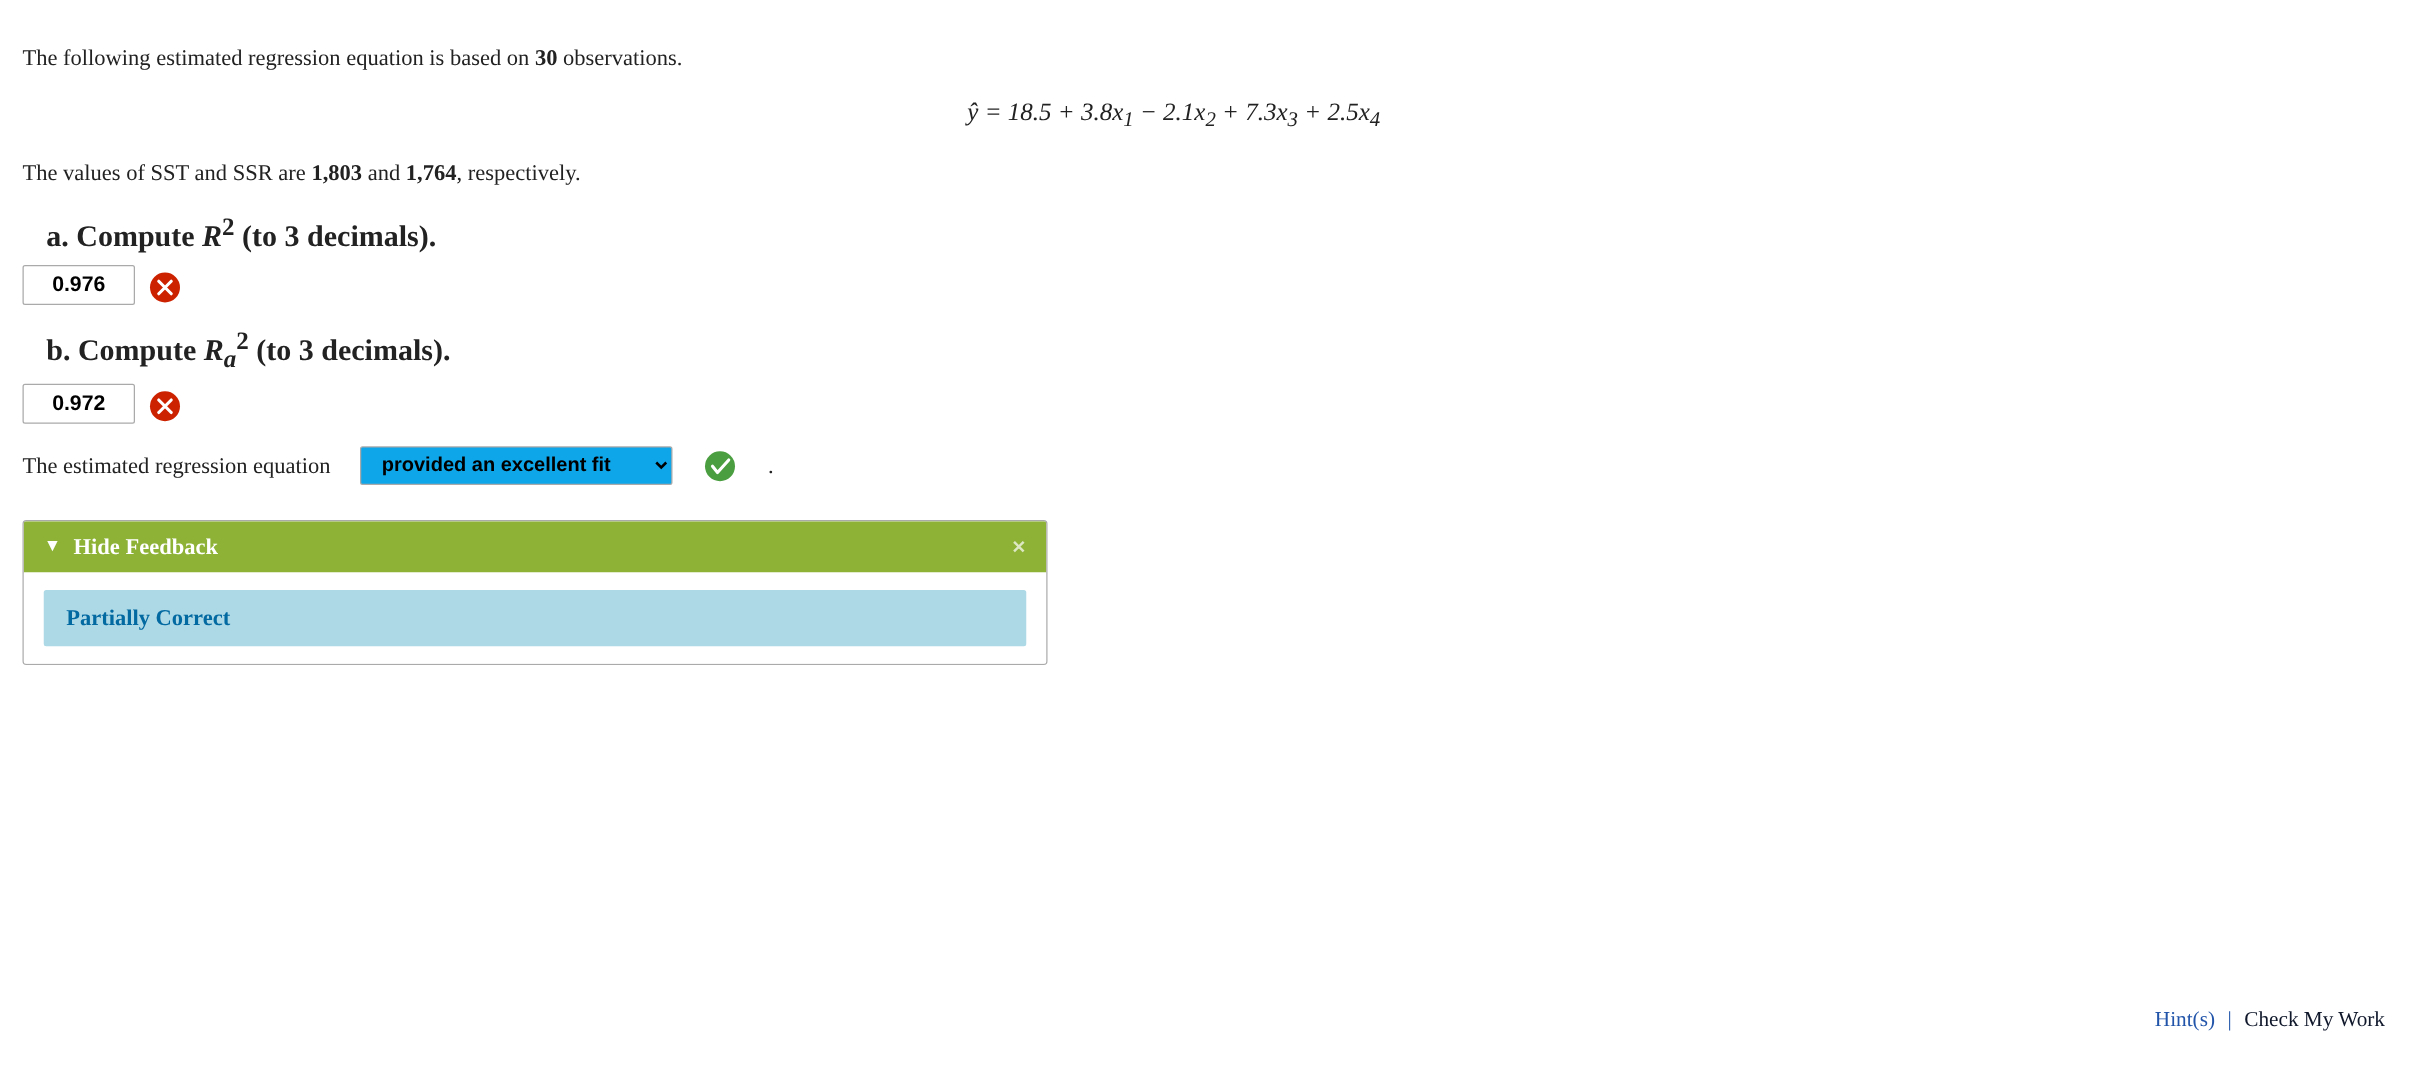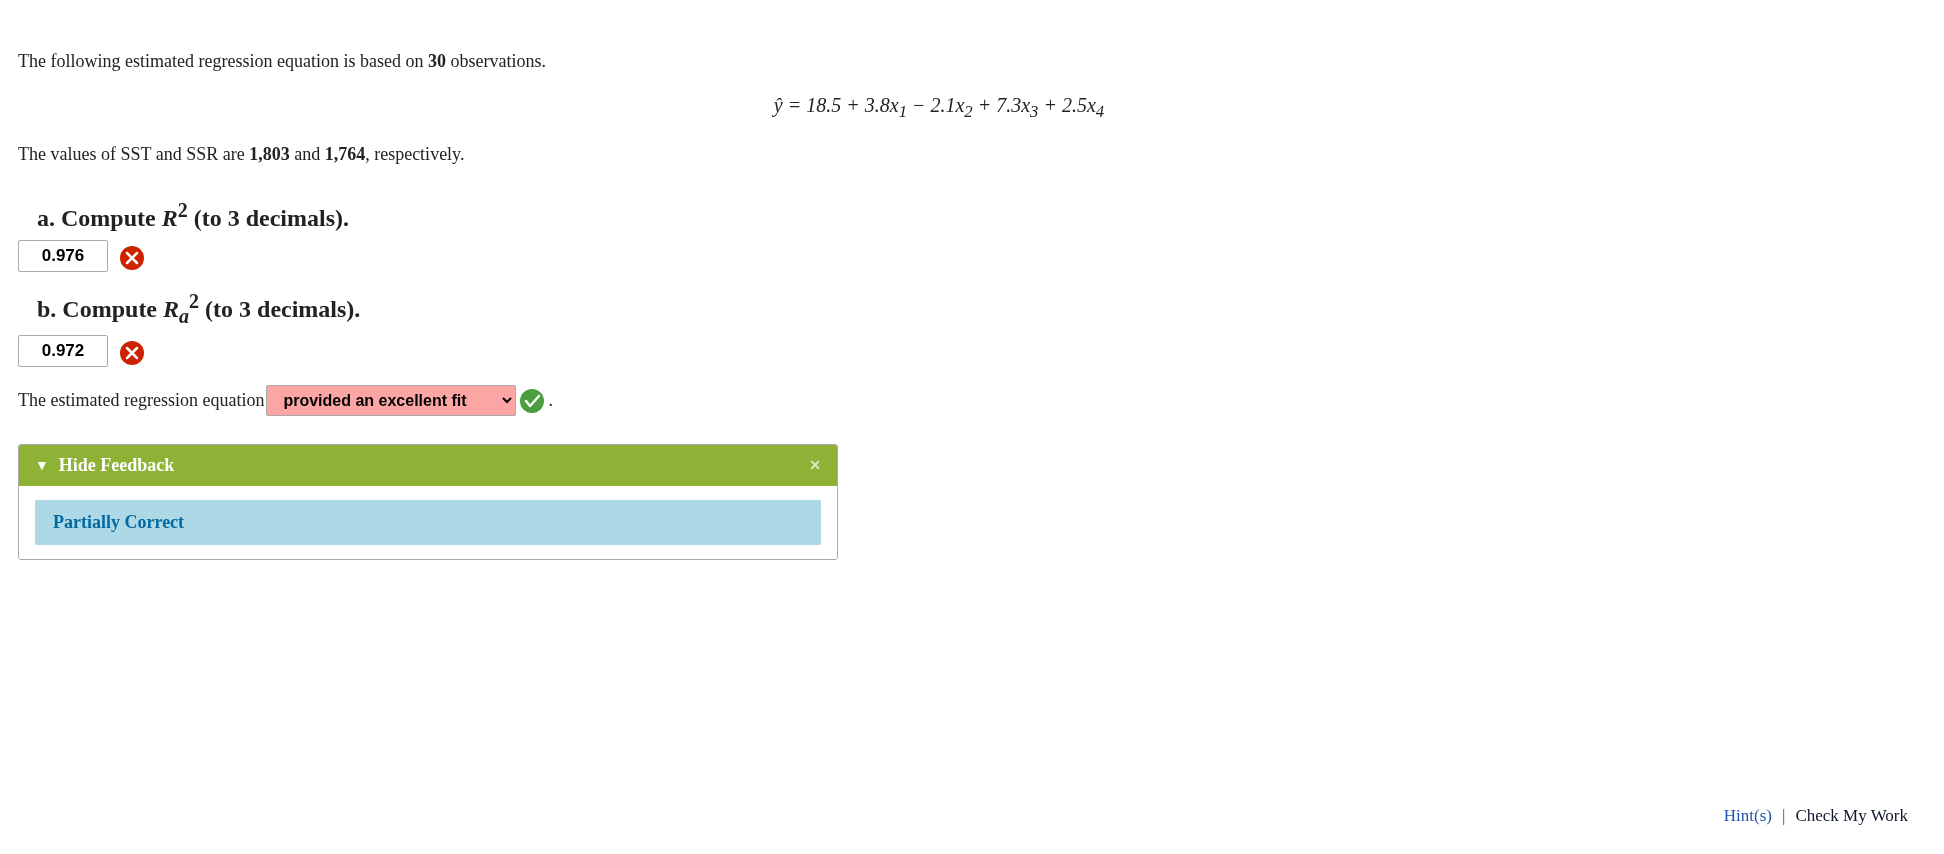--- a/index.html
+++ b/index.html
@@ -6,40 +6,40 @@
     body {
       font-family: Georgia, 'Times New Roman', serif;
       font-size: 18px;
       color: #222;
       background: #fff;
       width: 1944px;
       min-height: 854px;
       position: relative;
     }
     .main-content {
-      padding: 47px 40px 120px 18px;
+      padding: 32px 40px 120px 18px;
       max-width: 1900px;
     }
     .intro-text {
       font-size: 18px;
       margin-bottom: 18px;
       line-height: 1.6;
     }
     .intro-text strong {
       font-weight: bold;
     }
     .equation-line {
       text-align: center;
       font-size: 20px;
       margin: 10px 0 18px 0;
       font-style: italic;
     }
     .sst-line {
       font-size: 18px;
-      margin-bottom: 30px;
+      margin-bottom: 18px;
       line-height: 1.6;
     }
     .sst-line strong {
       font-weight: bold;
     }
     .question-label {
       font-weight: bold;
       font-size: 24px;
       margin-bottom: 8px;
       margin-top: 10px;
@@ -72,32 +72,32 @@
     .icon-correct {
       width: 28px;
       height: 28px;
       display: inline-flex;
       align-items: center;
       justify-content: center;
     }
     .dropdown-row {
       display: flex;
       align-items: center;
-      gap: 2px;
+      gap: 24px;
       margin-bottom: 22px;
       margin-top: 6px;
       font-size: 18px;
     }
     .dropdown-select {
       border: 1px solid #aaa;
       padding: 5px 24px 5px 12px;
       font-size: 16px;
       font-weight: bold;
       border-radius: 2px;
-      background: #fca5a5;
+      background: #0ea5e9;
       appearance: auto;
       min-width: 220px;
     }
     .feedback-section {
       margin-top: 28px;
       width: 820px;
       border: 1px solid #aaa;
       border-radius: 3px;
       overflow: hidden;
     }

